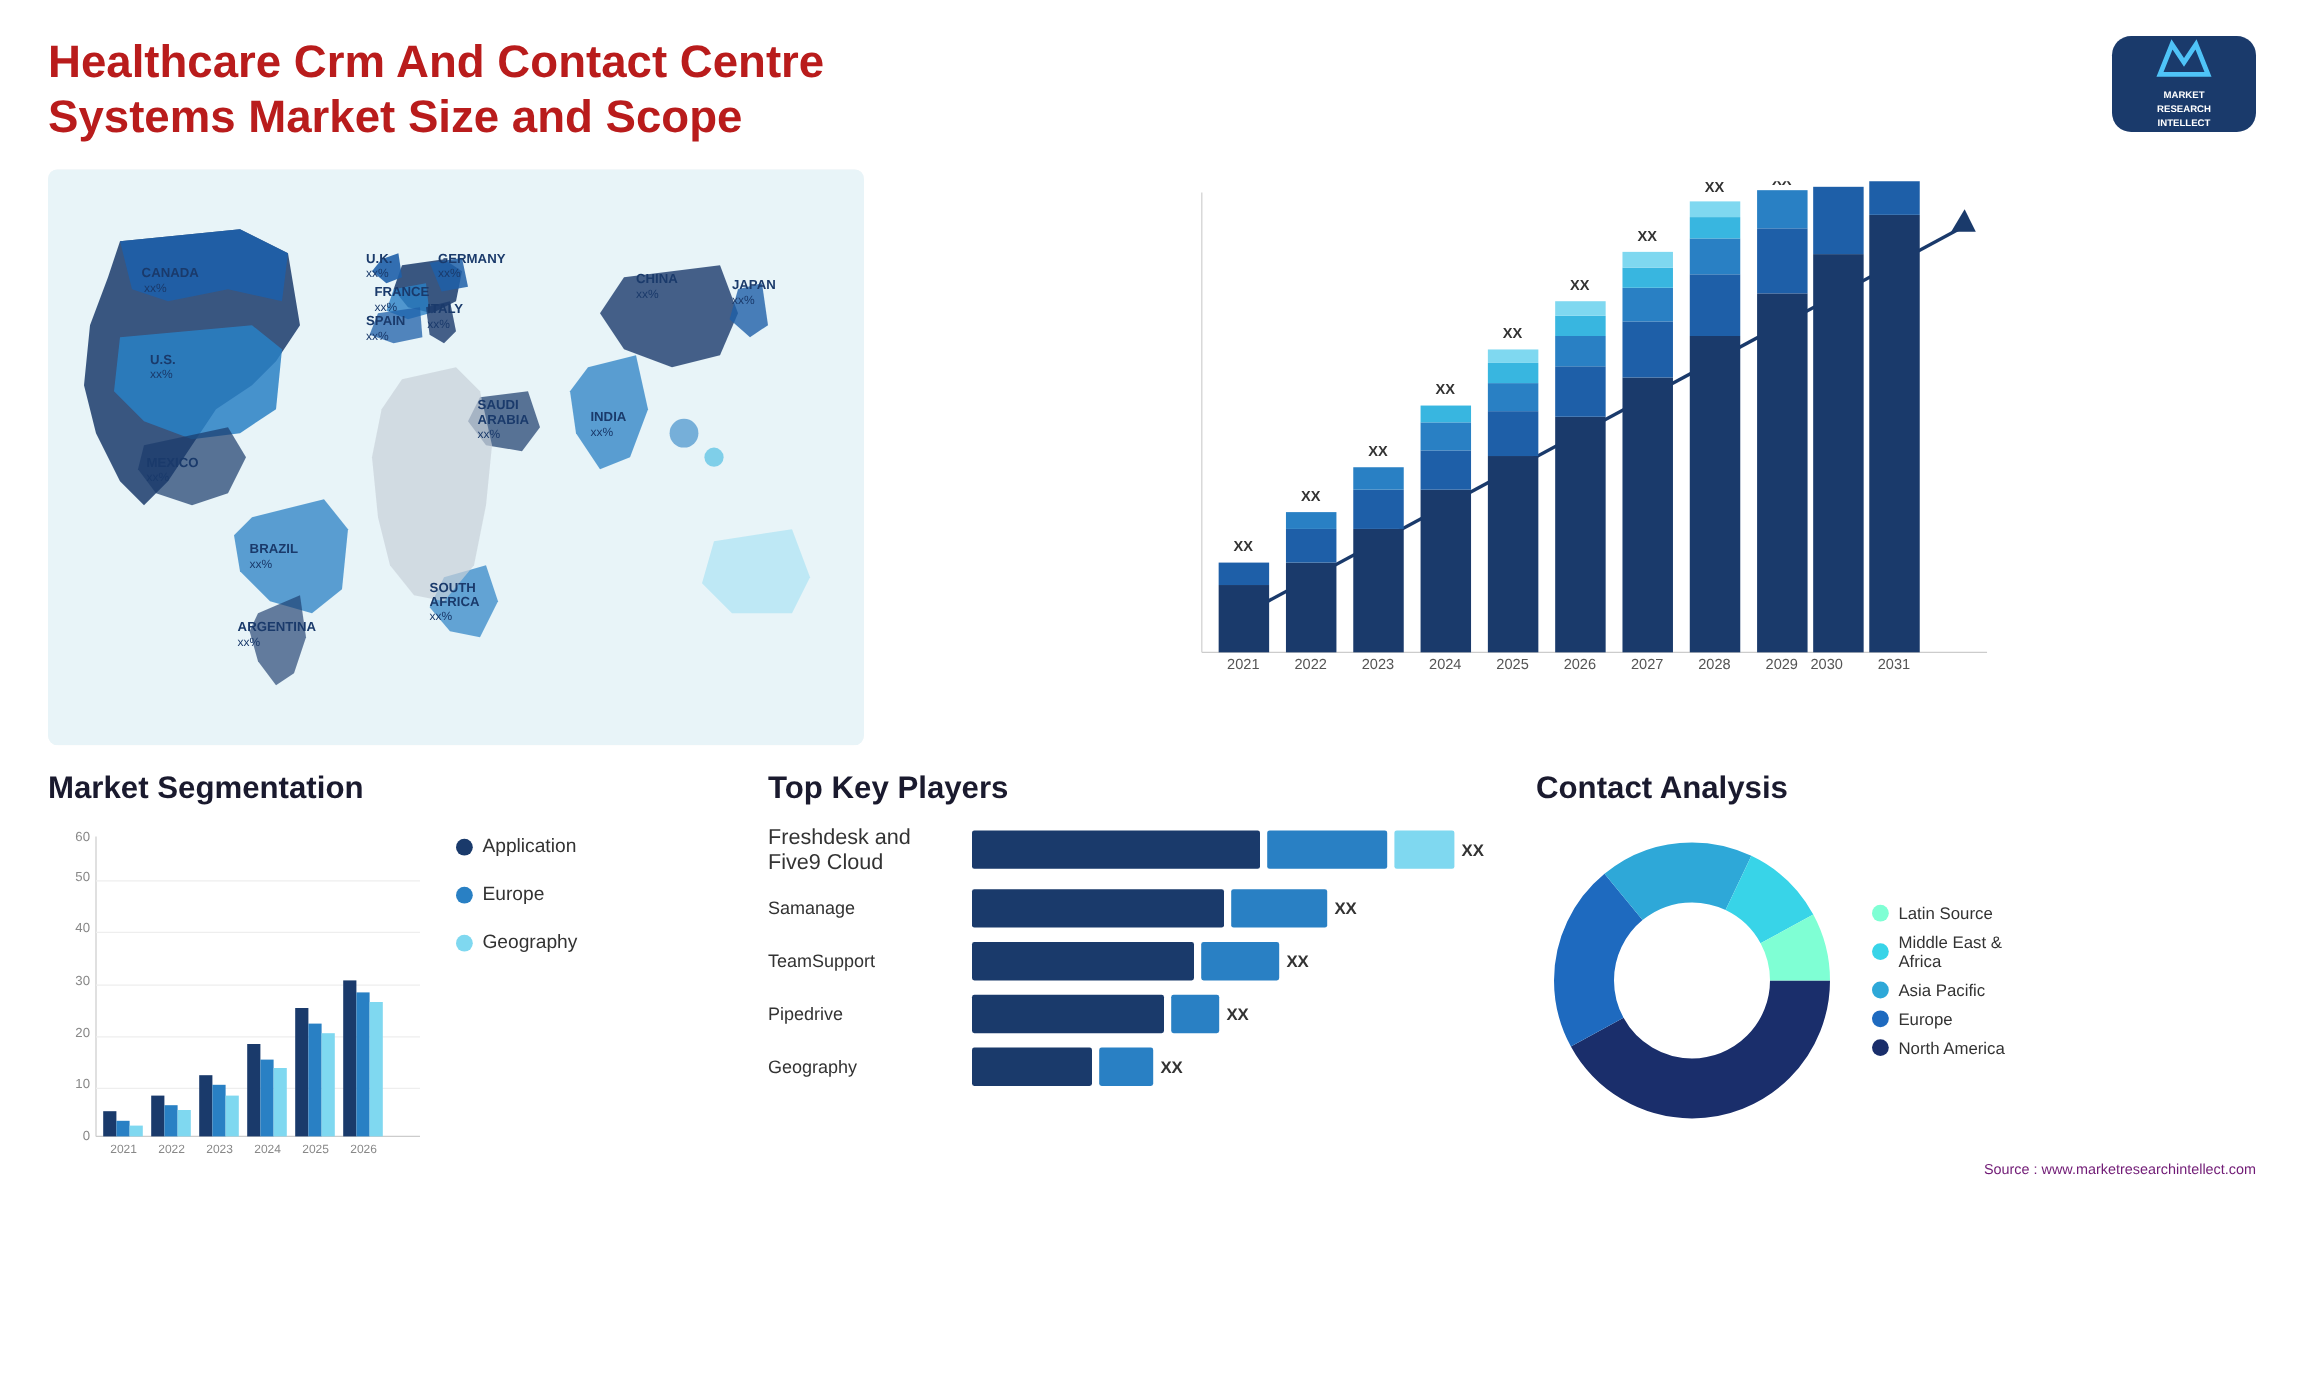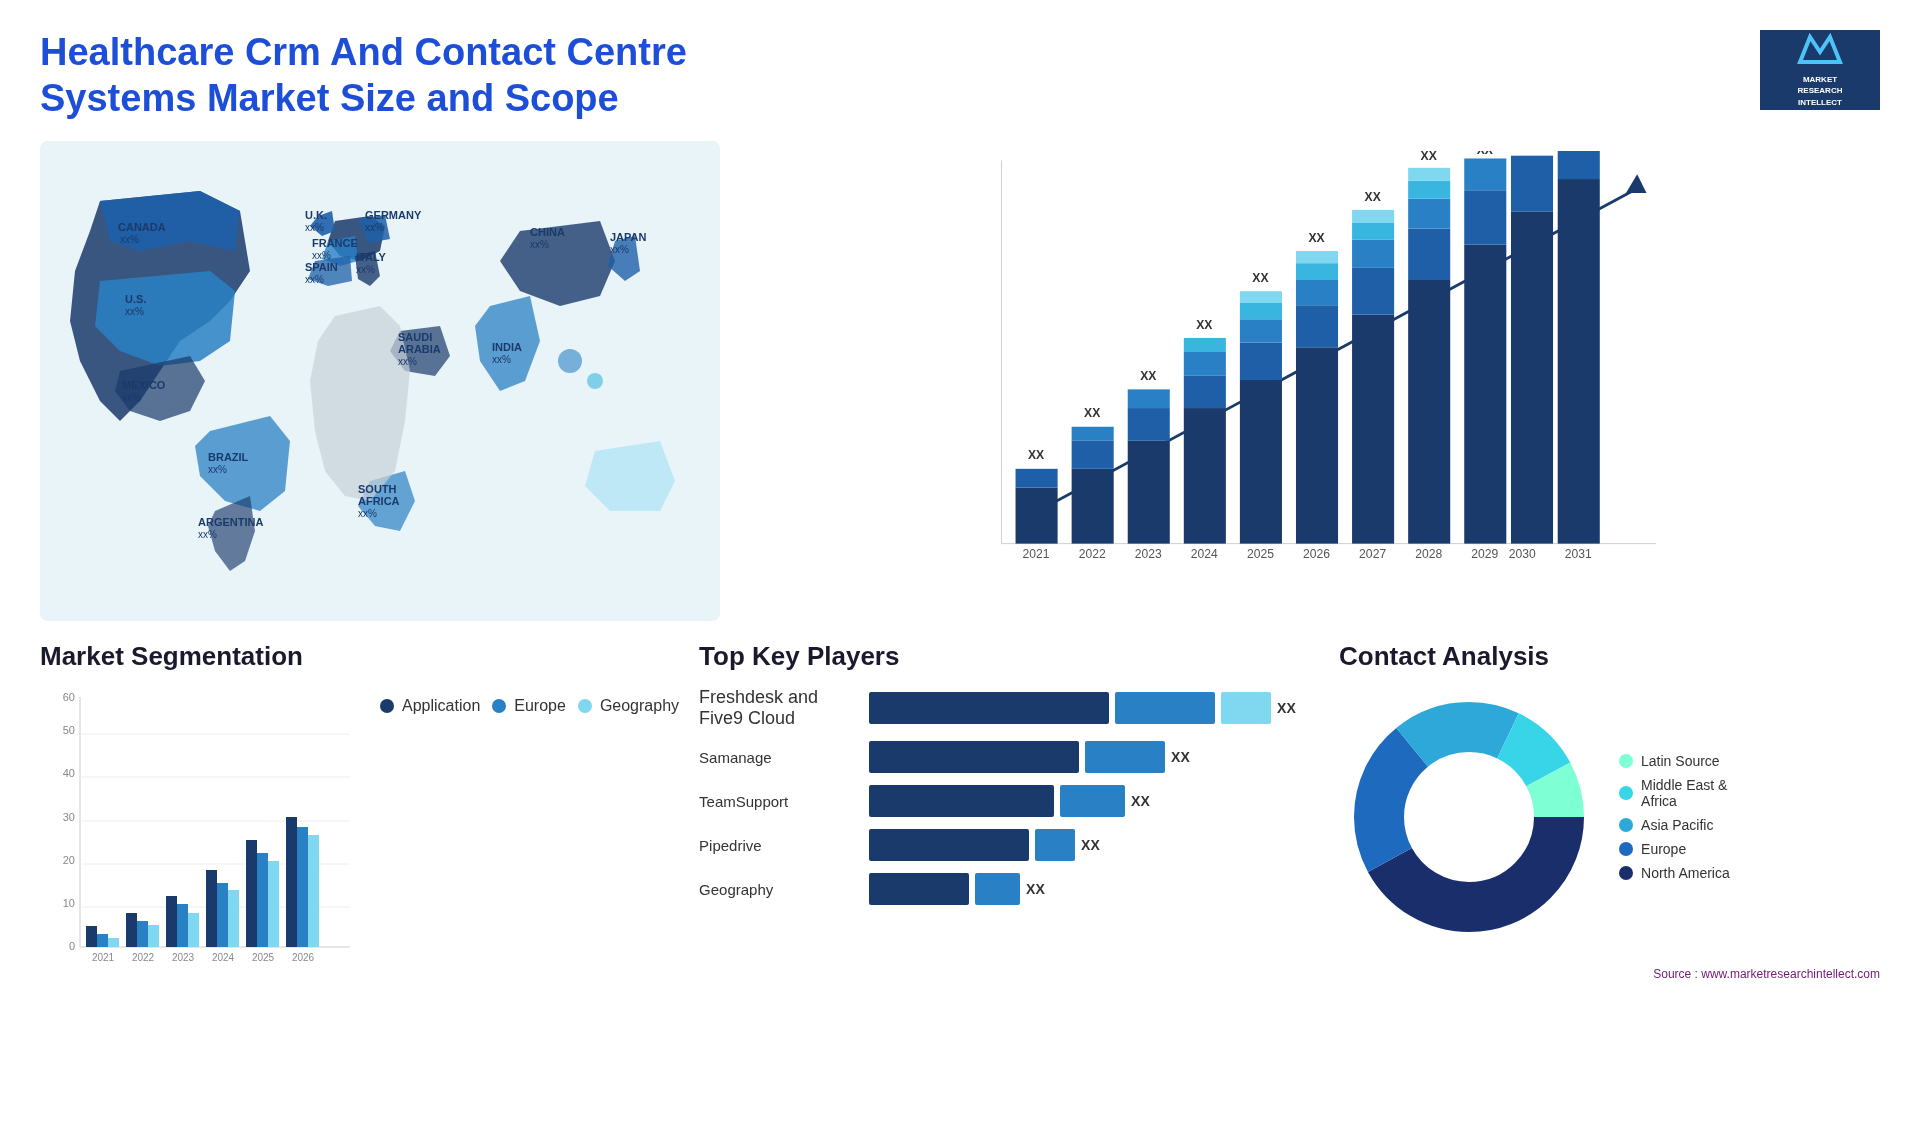--- a/index.html
+++ b/index.html
@@ -20,34 +20,34 @@
     
     .header {
       display: flex;
       justify-content: space-between;
       align-items: flex-start;
       margin-bottom: 20px;
     }
     .title {
       font-size: 38px;
       font-weight: 700;
-      color: #1d4ed8;
+      color: #b91c1c;
       max-width: 800px;
       line-height: 1.2;
     }
     .logo-area {
       display: flex;
       align-items: center;
       gap: 10px;
     }
     .logo-box {
       width: 120px;
       height: 80px;
       background: #1a3a6b;
-      border-radius: 0;
+      border-radius: 16px;
       display: flex;
       flex-direction: column;
       align-items: center;
       justify-content: center;
       padding: 8px;
     }
     .logo-m {
       font-size: 28px;
       font-weight: 900;
       color: #fff;
@@ -98,22 +98,22 @@
       width: 100%;
       height: 100%;
     }
     .bar-chart-svg {
       width: 100%;
       height: 100%;
     }
     .legend {
       margin-top: 10px;
       display: flex;
-      flex-direction: row;
-      gap: 12px;
+      flex-direction: column;
+      gap: 22px;
     }
     .legend-item {
       display: flex;
       align-items: center;
       gap: 8px;
       font-size: 16px;
       color: #333;
     }
     .legend-dot {
       width: 14px;

